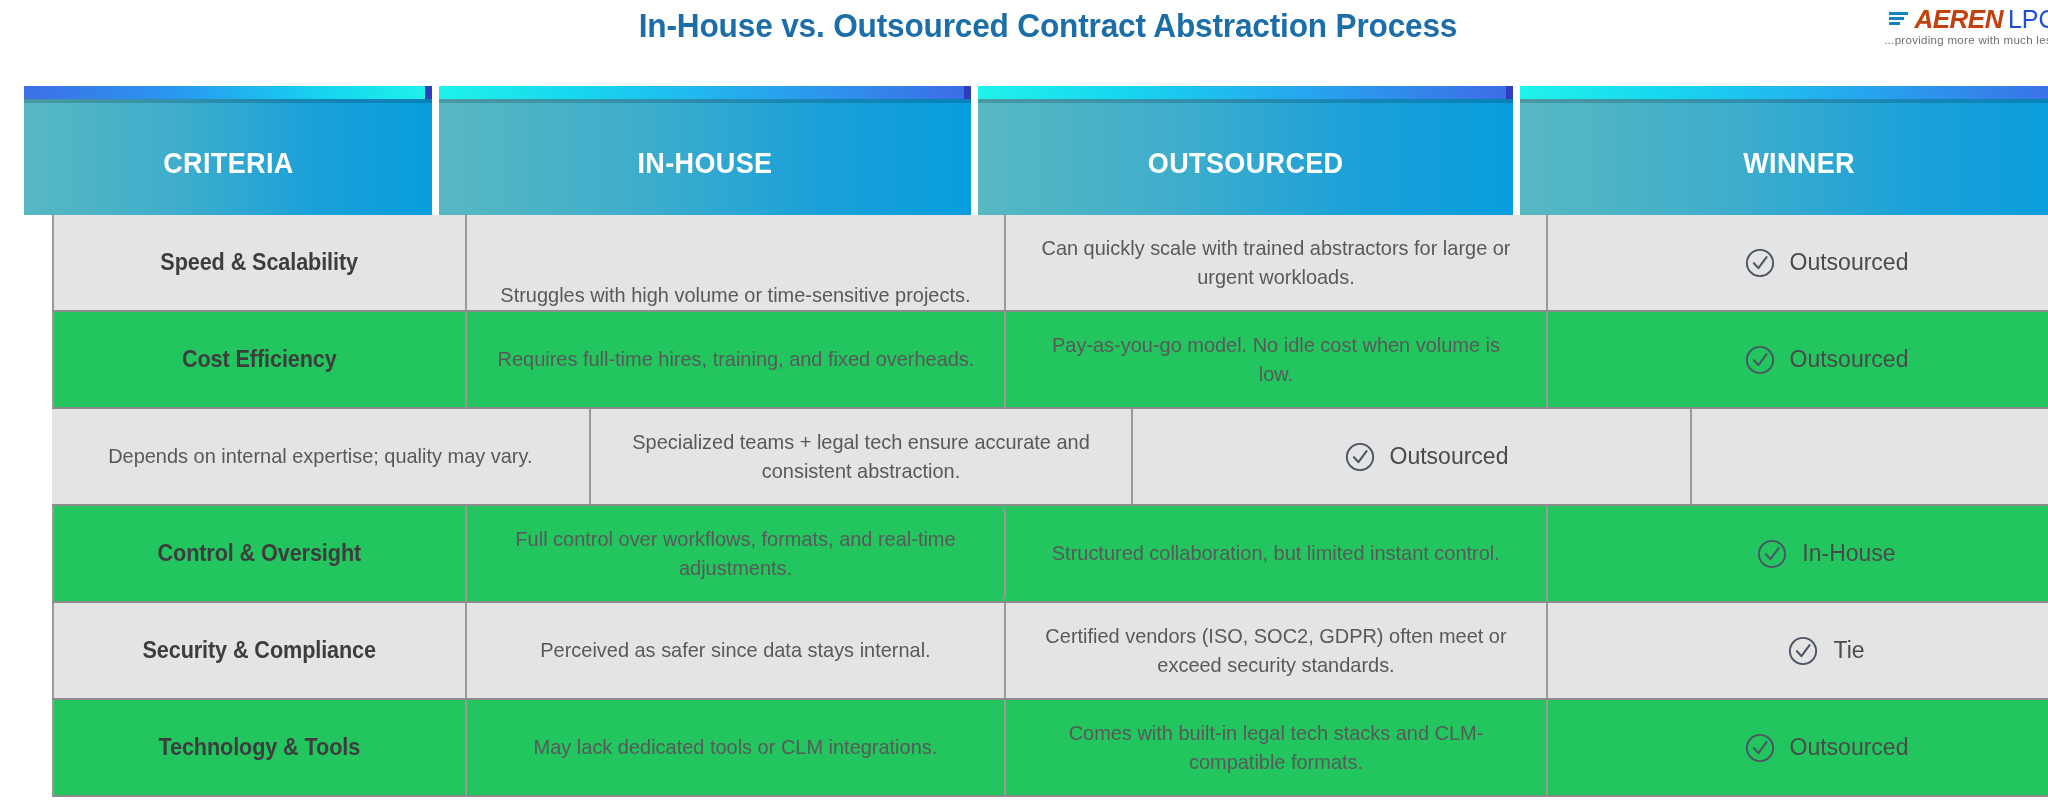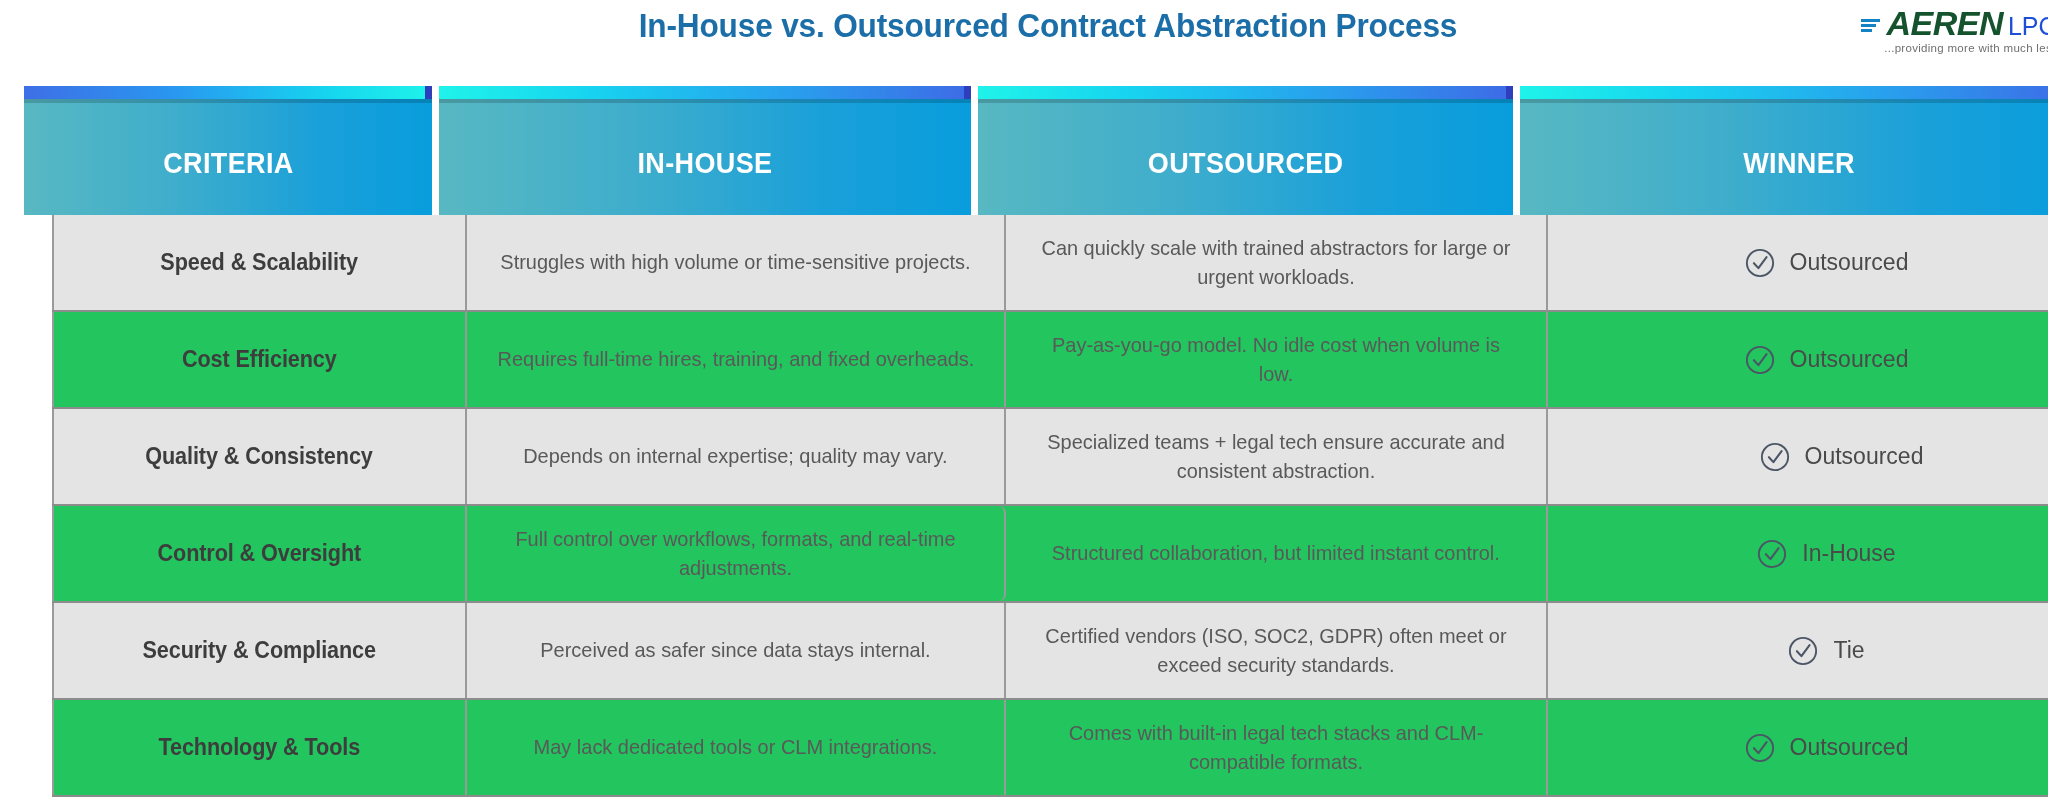--- a/index.html
+++ b/index.html
@@ -66,24 +66,24 @@
     left: 0;
     height: 3px;
     background: #1383c6;
     display: block;
   }
   #logo-bars i:nth-child(1) { top: 1px;  width: 19px; }
   #logo-bars i:nth-child(2) { top: 6px;  width: 15px; }
   #logo-bars i:nth-child(3) { top: 11px; width: 11px; }
 
   #logo-aeren {
-    font-size: 34px;
+    font-size: 26px;
     font-weight: bold;
     font-style: italic;
-    color: #14532d;
+    color: #c2410c;
     letter-spacing: -0.5px;
     font-family: "Liberation Sans", sans-serif;
   }
   #logo-lpo {
     font-size: 25px;
     font-weight: normal;
     color: #1d4ed8;
     letter-spacing: 0px;
     font-family: "Liberation Sans", sans-serif;
   }
@@ -294,21 +294,21 @@
           <div class="hcell-shadow"></div>
           <div class="hcell-label">WINNER</div>
         </div>
       </div>
 
     <div id="tbody">
         <div class="trow shade">
           <div class="tcell c-criteria" style="flex: 0 0 415px; width: 415px;">
             <span class="ctext">Speed &amp; Scalability</span>
           </div>
-          <div class="tcell c-text" style="flex: 0 0 539px; width: 539px;">
+          <div class="tcell c-text" style="flex: 0 0 539px; width: 539px; align-items: flex-end;">
             <span class="ctext">Struggles with high volume or time-sensitive projects.</span>
           </div>
           <div class="tcell c-text" style="flex: 0 0 542px; width: 542px;">
             <span class="ctext">Can quickly scale with trained abstractors for large or urgent workloads.</span>
           </div>
           <div class="tcell c-winner" style="flex: 0 0 559px; width: 559px;">
             <div class="winner-inner">
               <svg class="check-icon" viewBox="0 0 32 32">
                 <circle cx="16" cy="16" r="14" fill="none" stroke="#4b5565" stroke-width="2"></circle>
                 <path d="M9.5 16.2 L14.3 21.5 L23 9.8" fill="none" stroke="#4b5565" stroke-width="2.2" stroke-linecap="round" stroke-linejoin="round"></path>
@@ -331,23 +331,20 @@
             <div class="winner-inner">
               <svg class="check-icon" viewBox="0 0 32 32">
                 <circle cx="16" cy="16" r="14" fill="none" stroke="#4b5565" stroke-width="2"></circle>
                 <path d="M9.5 16.2 L14.3 21.5 L23 9.8" fill="none" stroke="#4b5565" stroke-width="2.2" stroke-linecap="round" stroke-linejoin="round"></path>
               </svg>
               <span class="winner-label">Outsourced</span>
             </div>
           </div>
         </div>
         <div class="trow shade">
-          <div class="tcell c-criteria" style="flex: 0 0 415px; width: 415px;">
-            <span class="ctext">Quality &amp; Consistency</span>
-          </div>
           <div class="tcell c-text" style="flex: 0 0 539px; width: 539px;">
             <span class="ctext">Depends on internal expertise; quality may vary.</span>
           </div>
           <div class="tcell c-text" style="flex: 0 0 542px; width: 542px;">
             <span class="ctext">Specialized teams + legal tech ensure accurate and consistent abstraction.</span>
           </div>
           <div class="tcell c-winner" style="flex: 0 0 559px; width: 559px;">
             <div class="winner-inner winner-offset">
               <svg class="check-icon" viewBox="0 0 32 32">
                 <circle cx="16" cy="16" r="14" fill="none" stroke="#4b5565" stroke-width="2"></circle>

